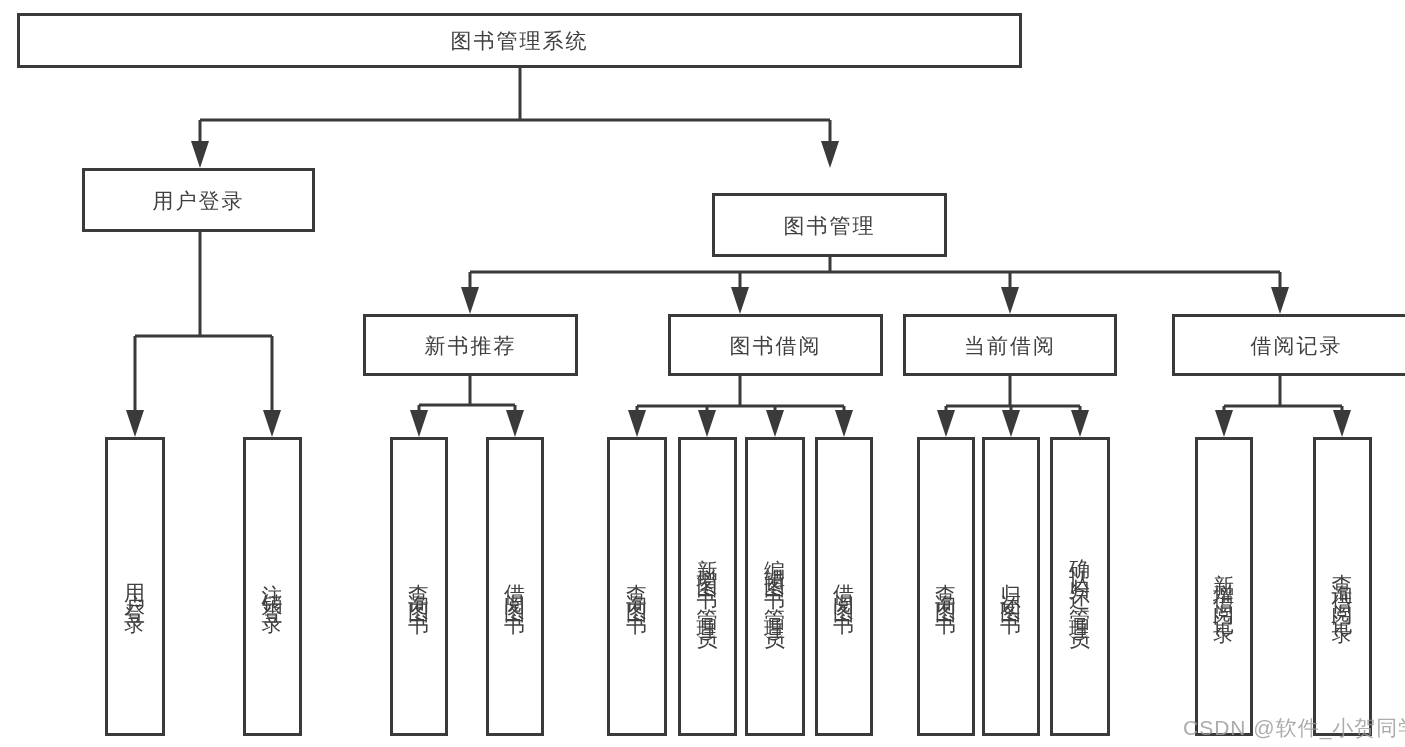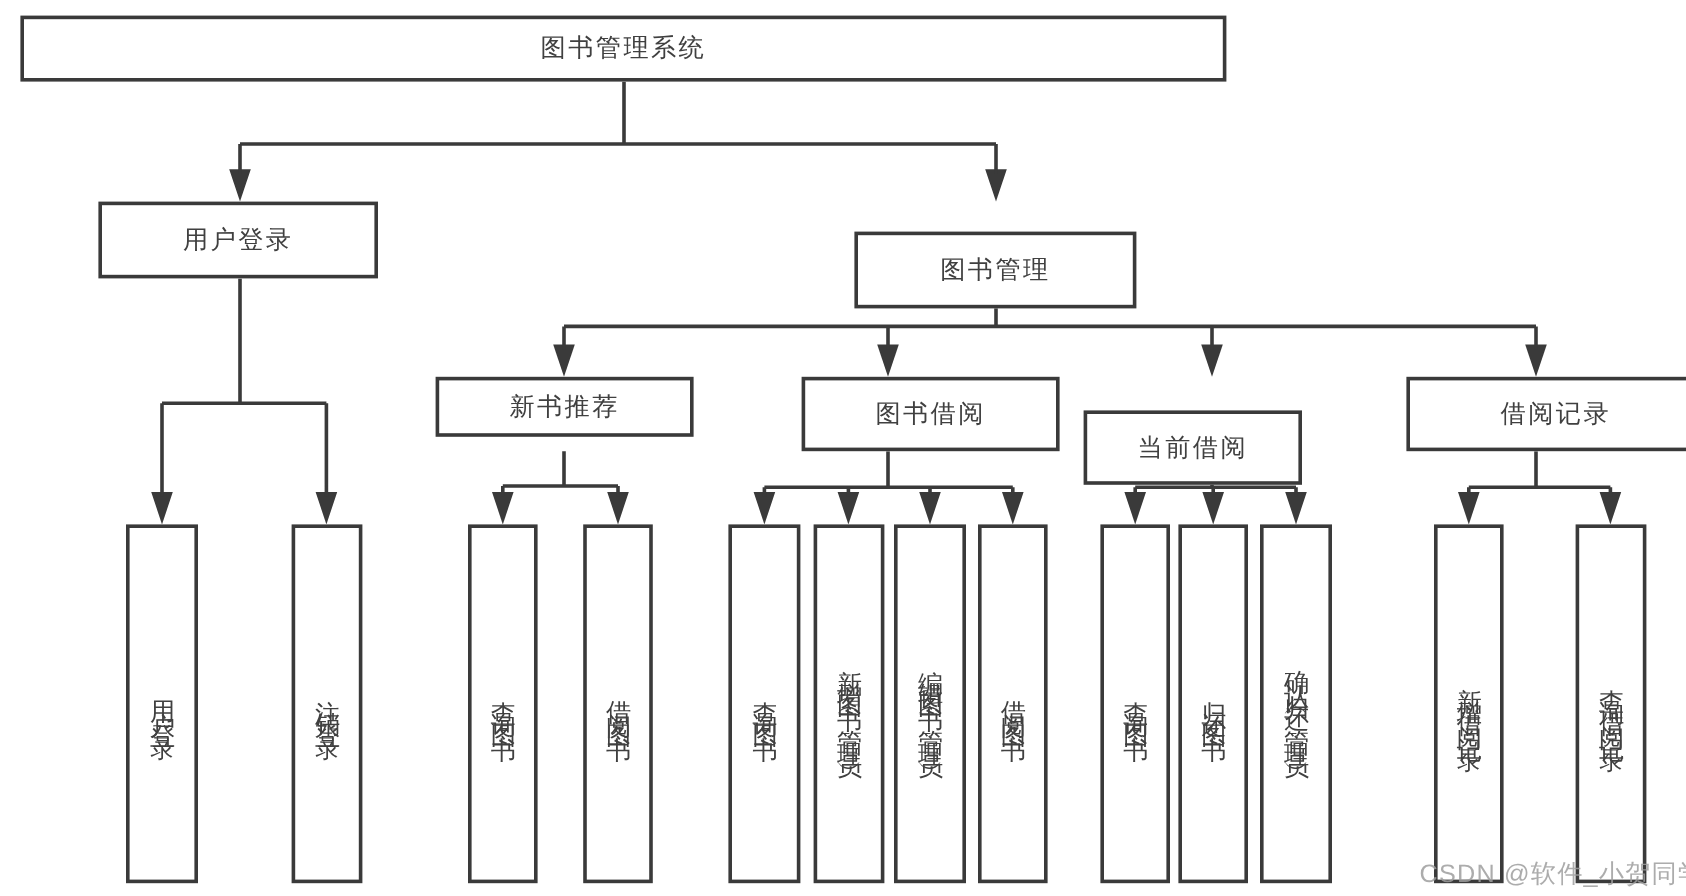--- a/index.html
+++ b/index.html
@@ -72,23 +72,23 @@
       <polygon points="1215,410 1233,410 1224,437" fill="#3a3a3a"></polygon>
       <polygon points="1333,410 1351,410 1342,437" fill="#3a3a3a"></polygon>
       <path d="M520 68V120M200 120H830M200 120V145M830 120V145M200 232V336M135 336H272M135 336V414M272 336V414M830 233V272M470 272H1280M470 272V291M740 272V291M1010 272V291M1280 272V291M470 376V405M419 405H515M419 405V414M515 405V414M740 376V406M637 406H844M637 406V414M707 406V414M775 406V414M844 406V414M1010 376V406M946 406H1080M946 406V414M1011 406V414M1080 406V414M1280 376V406M1224 406H1342M1224 406V414M1342 406V414" fill="none" stroke="#3a3a3a" stroke-width="3"></path>
     </svg>
 
   <div class="hbox" style="left:17px; top:13px; width:1005px; height:55px;">图书管理系统</div>
 
   <div class="hbox" style="left:82px; top:168px; width:233px; height:64px;">用户登录</div>
   <div class="hbox" style="left:712px; top:169px; width:235px; height:64px;margin-top:24px;">图书管理</div>
 
-  <div class="hbox" style="left:363px; top:314px; width:215px; height:50px;">新书推荐</div>
+  <div class="hbox" style="left:363px; top:314px; width:215px; height:62px;">新书推荐</div>
   <div class="hbox" style="left:668px; top:314px; width:215px; height:62px;">图书借阅</div>
-  <div class="hbox" style="left:903px; top:314px; width:182px; height:62px;margin-top:28px;">当前借阅</div>
+  <div class="hbox" style="left:903px; top:314px; width:214px; height:62px;">当前借阅</div>
   <div class="hbox" style="left:1172px; top:314px; width:249px; height:62px;">借阅记录</div>
 
   <div class="vbox" style="left:105px; top:437px; width:60px; height:299px;">用户登录</div>
   <div class="vbox" style="left:243px; top:437px; width:59px; height:299px;">注销登录</div>
 
   <div class="vbox" style="left:390px; top:437px; width:58px; height:299px;">查询图书</div>
   <div class="vbox" style="left:486px; top:437px; width:58px; height:299px;">借阅图书</div>
 
   <div class="vbox" style="left:607px; top:437px; width:60px; height:299px;">查询图书</div>
   <div class="vbox" style="left:678px; top:437px; width:59px; height:299px;">新增图书（管理员）</div>

